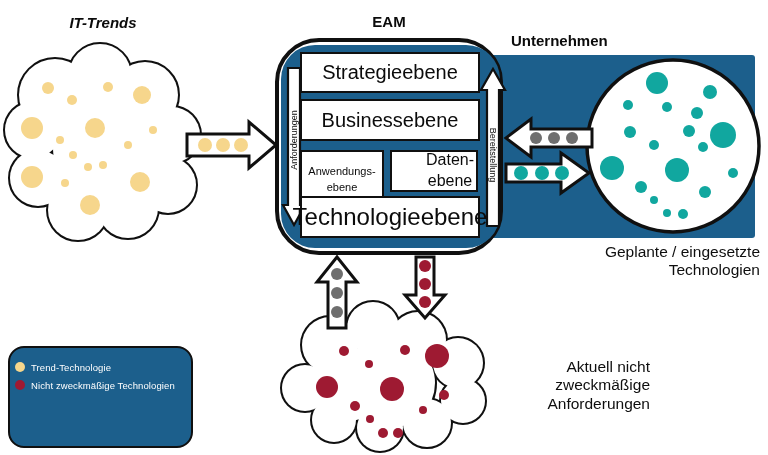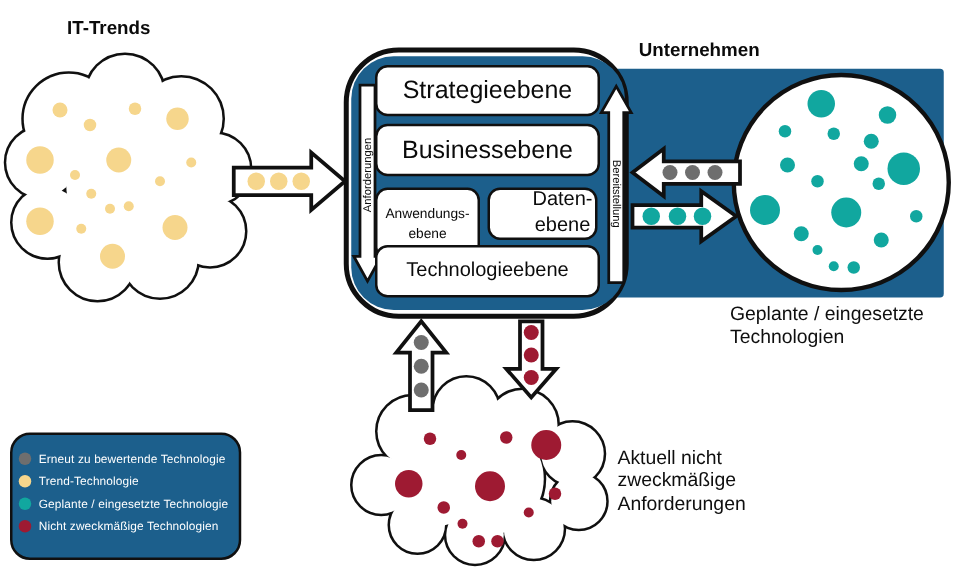--- a/index.html
+++ b/index.html
@@ -13,34 +13,34 @@
   .abs{position:absolute;}
 
   
   .unternehmen-rect{left:482px;top:55px;width:273px;height:183px;background:var(--blue);border-radius:3px;}
 
   
   .eam-box{left:275px;top:38px;width:228px;height:217px;background:#fff;border:4px solid var(--ink);border-radius:44px;}
   .eam-inner{left:281px;top:45px;width:219px;height:203px;background:var(--blue);border-radius:34px;}
 
   
-  .layer-box{background:#fff;border:2.5px solid var(--ink);border-radius:10px;
+  .layer-box{background:#fff;border:2.5px solid var(--ink);border-radius:0;
     display:flex;align-items:center;justify-content:center;text-align:center;color:#0b0b0b;}
   .box-strategie{left:300px;top:52px;width:180px;height:41px;font-size:20px;}
   .box-business{left:300px;top:99px;width:180px;height:42px;font-size:20px;}
   .box-anwendung{left:300px;top:150px;width:84px;height:58px;font-size:11px;line-height:1.5;white-space:pre-line;}
   .box-daten{left:390px;top:150px;width:88px;height:42px;font-size:16px;line-height:1.3;white-space:pre-line;padding-left:32px;}
-  .box-technologie{left:300px;top:196px;width:180px;height:42px;font-size:16px;}
+  .box-technologie{left:300px;top:196px;width:180px;height:42px;font-size:24px;}
 
   
   .heading{font-size:15px;font-weight:700;color:#0b0b0b;text-align:center;white-space:nowrap;}
-  .lbl-it-trends{left:32px;top:14px;width:110px;}
+  .lbl-it-trends{left:48px;top:14px;width:110px;font-style:italic;}
   .lbl-eam{left:344px;top:13px;width:90px;}
   .lbl-unternehmen{left:511px;top:32px;text-align:center;}
-  .caption{font-size:15.5px;color:#0e0e0e;text-align:left;white-space:pre-line;line-height:1.18;}
+  .caption{font-size:15.5px;color:#0e0e0e;text-align:right;white-space:pre-line;line-height:1.18;}
   .lbl-geplante{left:584px;top:243px;width:176px;}
   .lbl-aktuell{left:494px;top:358px;width:156px;}
 
   
   .legend{left:8px;top:346px;width:185px;height:102px;background:var(--blue);
     border:2.5px solid var(--ink);border-radius:16px;padding:14px 0 0 5px;
     display:flex;flex-direction:column;gap:8px;}
   .legend-row{display:flex;align-items:center;gap:6px;height:10px;}
   .legend-dot{width:10px;height:10px;border-radius:50%;flex:0 0 auto;background:var(--gray);}
   .legend-label{color:#fff;font-size:9.5px;white-space:nowrap;letter-spacing:.1px;}
@@ -189,40 +189,33 @@
   </div>
   <div class="abs layer-box box-daten">
     <span>Daten-
 ebene</span>
   </div>
   <div class="abs layer-box box-technologie">
     <span>Technologieebene</span>
   </div>
 
   <div class="abs heading lbl-it-trends">IT-Trends</div>
+  <div class="abs heading lbl-eam">EAM</div>
   <div class="abs heading lbl-unternehmen">Unternehmen</div>
 
   <div class="abs caption lbl-geplante">Geplante / eingesetzte
 Technologien</div>
   <div class="abs caption lbl-aktuell">Aktuell nicht
 zweckmäßige
 Anforderungen</div>
 
   <div class="abs legend">
     <div class="legend-row">
-      <span class="legend-dot" style="background: rgb(110, 110, 110);"></span>
-      <span class="legend-label">Erneut zu bewertende Technologie</span>
-    </div>
-    <div class="legend-row">
       <span class="legend-dot" style="background: rgb(246, 214, 140);"></span>
       <span class="legend-label">Trend-Technologie</span>
-    </div>
-    <div class="legend-row">
-      <span class="legend-dot" style="background: rgb(17, 167, 159);"></span>
-      <span class="legend-label">Geplante / eingesetzte Technologie</span>
     </div>
     <div class="legend-row">
       <span class="legend-dot" style="background: rgb(158, 26, 50);"></span>
       <span class="legend-label">Nicht zweckmäßige Technologien</span>
     </div>
   </div>
 
 </div>
 
 </body></html>

